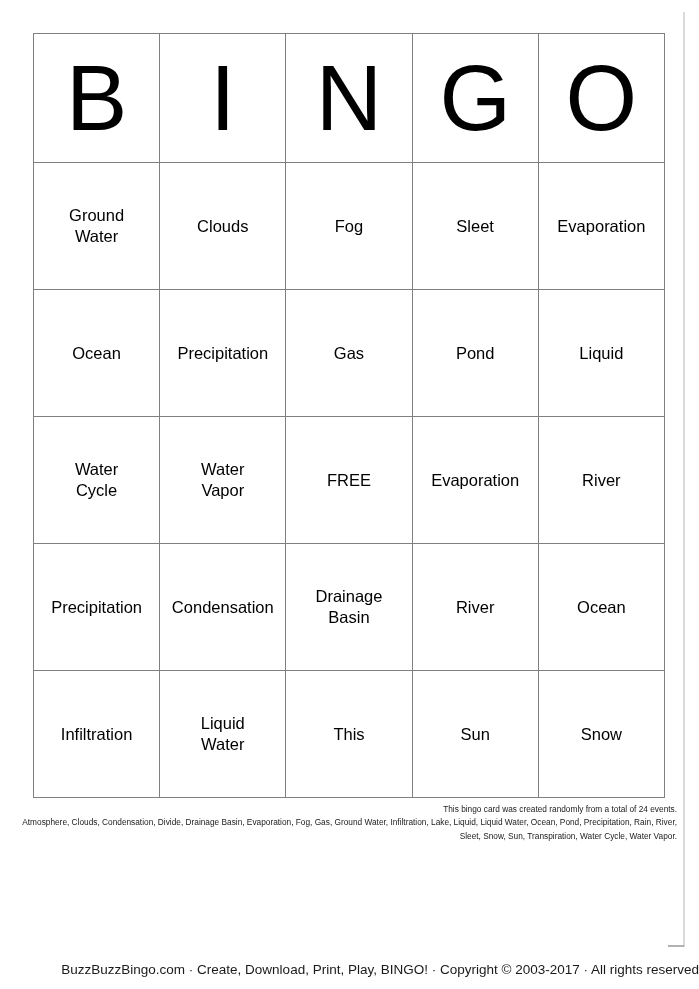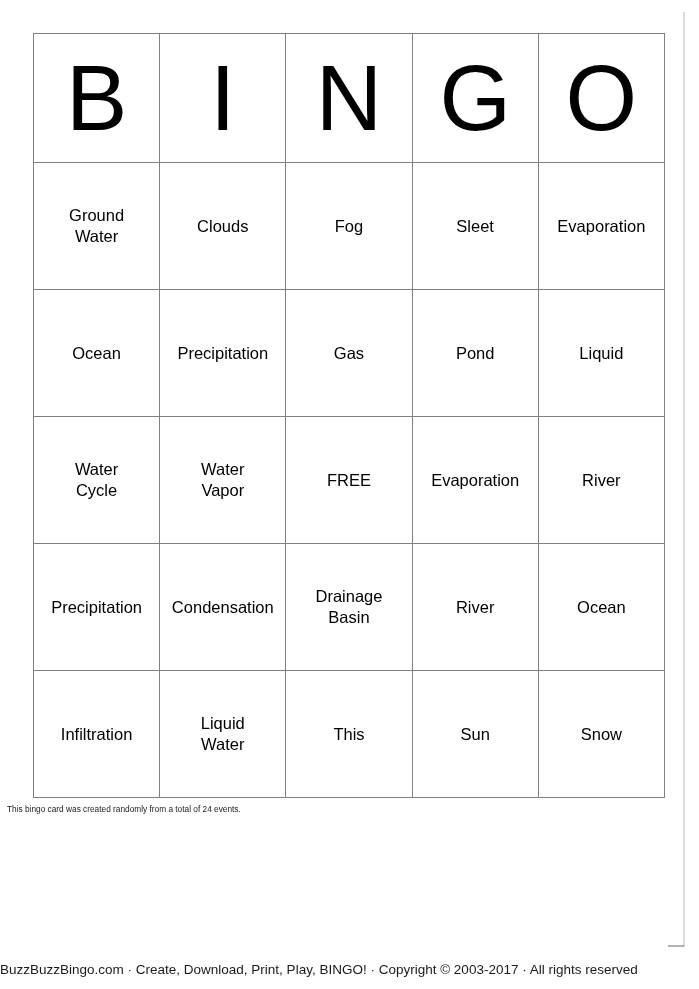--- a/index.html
+++ b/index.html
@@ -96,33 +96,34 @@
 
   
   #card-notes {
     position: absolute;
     left: 7px;
     top: 803px;
     width: 670px;
     font-size: 8.3px;
     line-height: 1.62;
     color: #1a1a1a;
+    text-align: right;
   }
   #card-notes .note-line {
     display: block;
     white-space: normal;
   }
 
   
   #site-footer {
     position: absolute;
     left: 0;
     top: 962px;
     width: 699px;
-    text-align: left;
+    text-align: right;
     font-size: 13.5px;
     line-height: 1.2;
     color: #1a1a1a;
   }
 </style>
 </head>
 <body>
 
 <div id="card-sheet">
 
@@ -231,17 +232,18 @@
           </td>
         <td>
             <span class="cell-text">Snow</span>
           </td>
       </tr>
     </tbody>
   </table>
 
   <div id="card-notes">
     <span class="note-line">This bingo card was created randomly from a total of 24 events.</span>
+    <span class="note-line">Atmosphere, Clouds, Condensation, Divide, Drainage Basin, Evaporation, Fog, Gas, Ground Water, Infiltration, Lake, Liquid, Liquid Water, Ocean, Pond, Precipitation, Rain, River, Sleet, Snow, Sun, Transpiration, Water Cycle, Water Vapor.</span>
   </div>
 
   <div id="site-footer">BuzzBuzzBingo.com · Create, Download, Print, Play, BINGO! · Copyright © 2003-2017 · All rights reserved</div>
 
 </div>
 
 </body></html>

